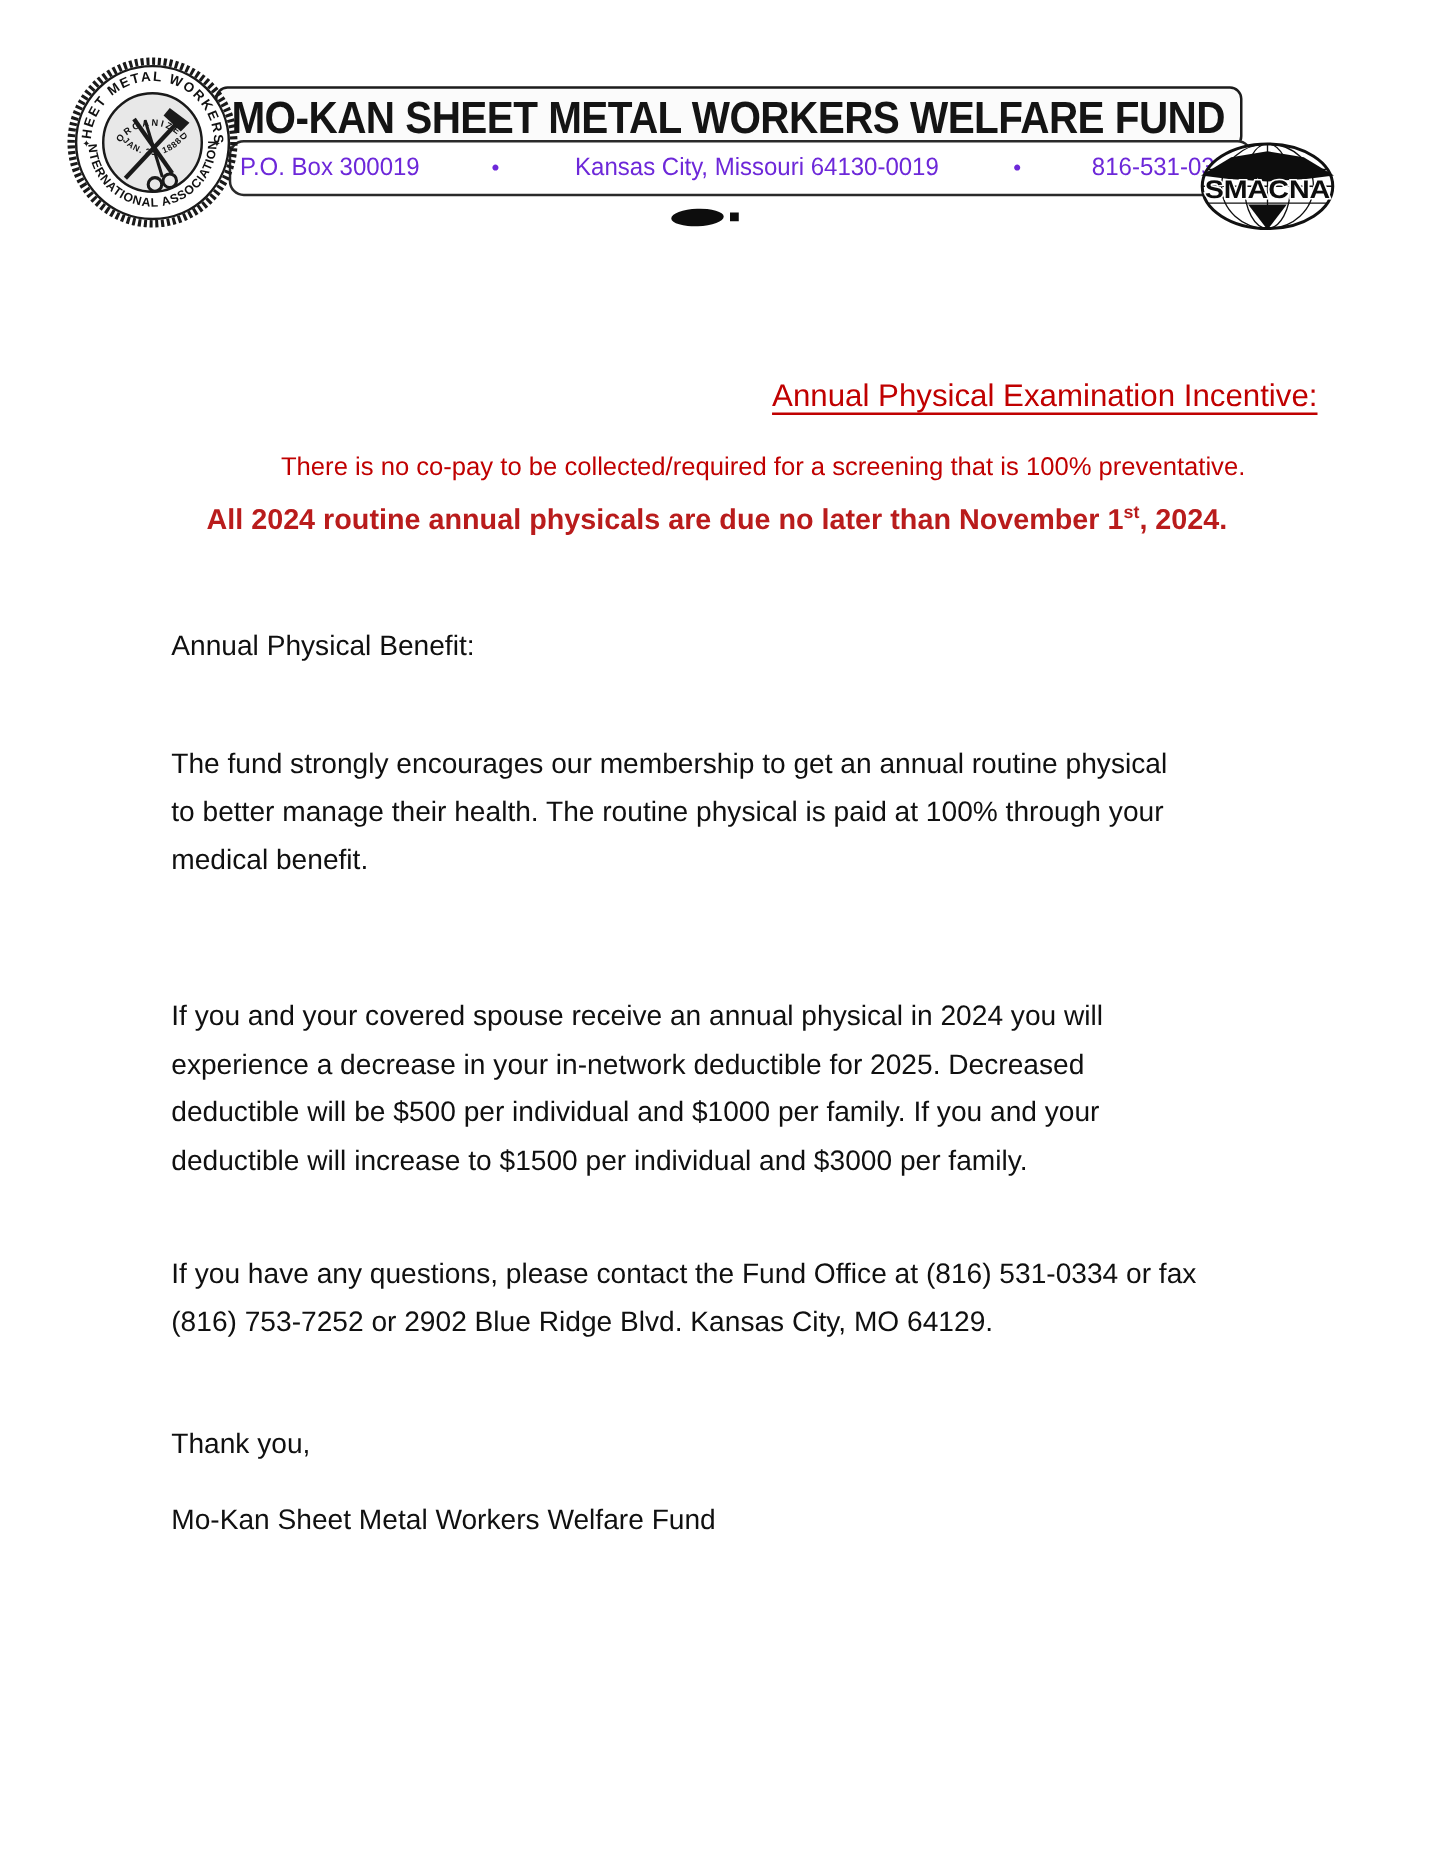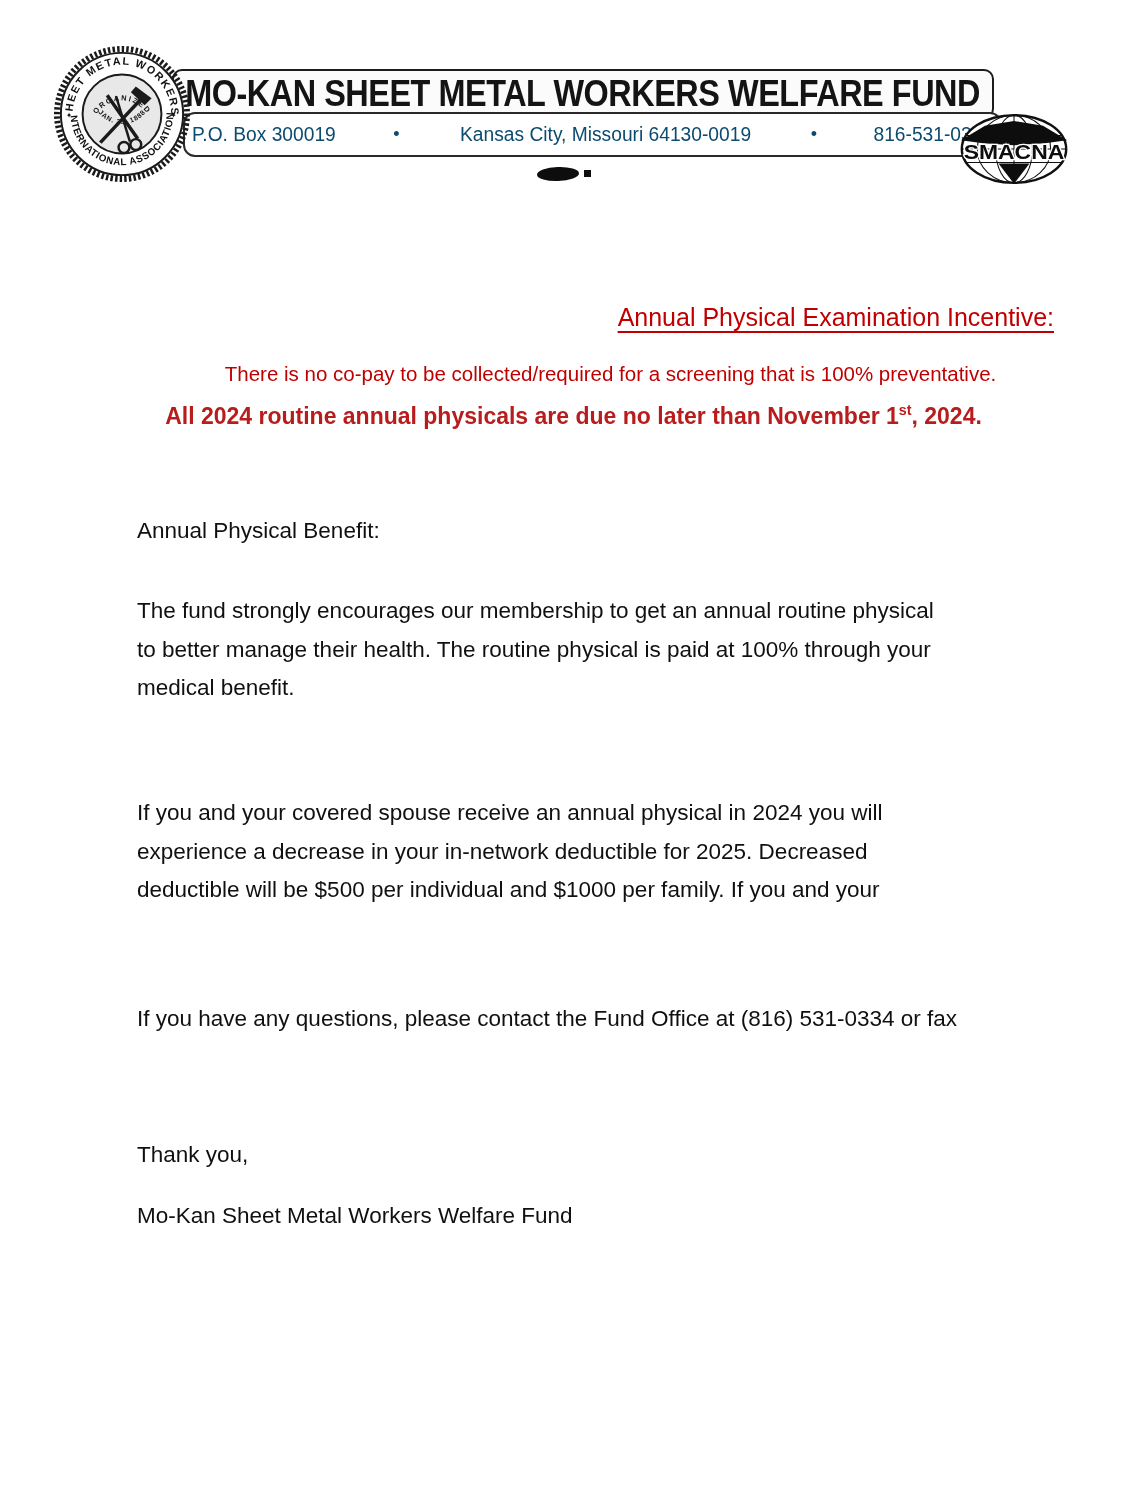--- a/index.html
+++ b/index.html
@@ -21,21 +21,21 @@
     display:flex;align-items:center;justify-content:center;z-index:1;
   }
   .title-text{
     font-size:36px;font-weight:bold;letter-spacing:-0.5px;white-space:nowrap;
     transform:scaleX(0.90);transform-origin:center;color:#141414;
   }
   .addr-box{
     position:absolute;left:183px;top:112px;width:815px;height:41px;
     border:2px solid #2a2a2a;border-radius:12px;background:#ffffff;
     display:flex;align-items:center;justify-content:center;gap:54px;z-index:2;
-    font-size:20px;color:#0c4a6e;white-space:nowrap;
+    font-size:20px;color:#6d28d9;white-space:nowrap;
   }
   .addr-box .seg{transform:scaleX(0.96);transform-origin:center;}
   .addr-box .bullet{font-size:18px;}
   .smacna{position:absolute;left:956px;top:110px;width:116px;height:78px;z-index:4;}
   .divider-blob{
     position:absolute;left:537px;top:167px;width:42px;height:14px;
     background:#0d0d0d;border-radius:50%;transform:rotate(-2deg);
   }
   .divider-sq{
     position:absolute;left:584px;top:170px;width:7px;height:7px;background:#0d0d0d;
@@ -55,21 +55,21 @@
     position:absolute;left:0;top:402px;width:1147px;text-align:center;
     color:#b91c1c;font-size:23px;font-weight:bold;
   }
   .sup{vertical-align:super;font-size:0.62em;}
 
   
   .bodytext{
     position:absolute;left:137px;width:900px;
     font-size:22.5px;line-height:38.5px;color:#101010;
   }
-  .benefit-label{top:498px;margin-top:14px;}
+  .benefit-label{top:498px;}
   .para1{top:592px;}
   .para2{top:794px;}
   .para3{top:1000px;}
   .closing{top:1136px;}
   .signature{top:1197px;}
 </style>
 </head>
 <body>
 
 <div class="page">
@@ -151,22 +151,24 @@
   <div class="bodytext para1">
     <div>The fund strongly encourages our membership to get an annual routine physical</div>
     <div>to better manage their health. The routine physical is paid at 100% through your</div>
     <div>medical benefit.</div>
   </div>
 
   <div class="bodytext para2">
     <div>If you and your covered spouse receive an annual physical in 2024 you will</div>
     <div>experience a decrease in your in-network deductible for 2025. Decreased</div>
     <div>deductible will be $500 per individual and $1000 per family. If you and your</div>
+    <div>deductible will increase to $1500 per individual and $3000 per family.</div>
   </div>
 
   <div class="bodytext para3">
     <div>If you have any questions, please contact the Fund Office at (816) 531-0334 or fax</div>
+    <div>(816) 753-7252 or 2902 Blue Ridge Blvd. Kansas City, MO 64129.</div>
   </div>
 
   <div class="bodytext closing">Thank you,</div>
   <div class="bodytext signature">Mo-Kan Sheet Metal Workers Welfare Fund</div>
 
 </div>
 
 </body></html>

